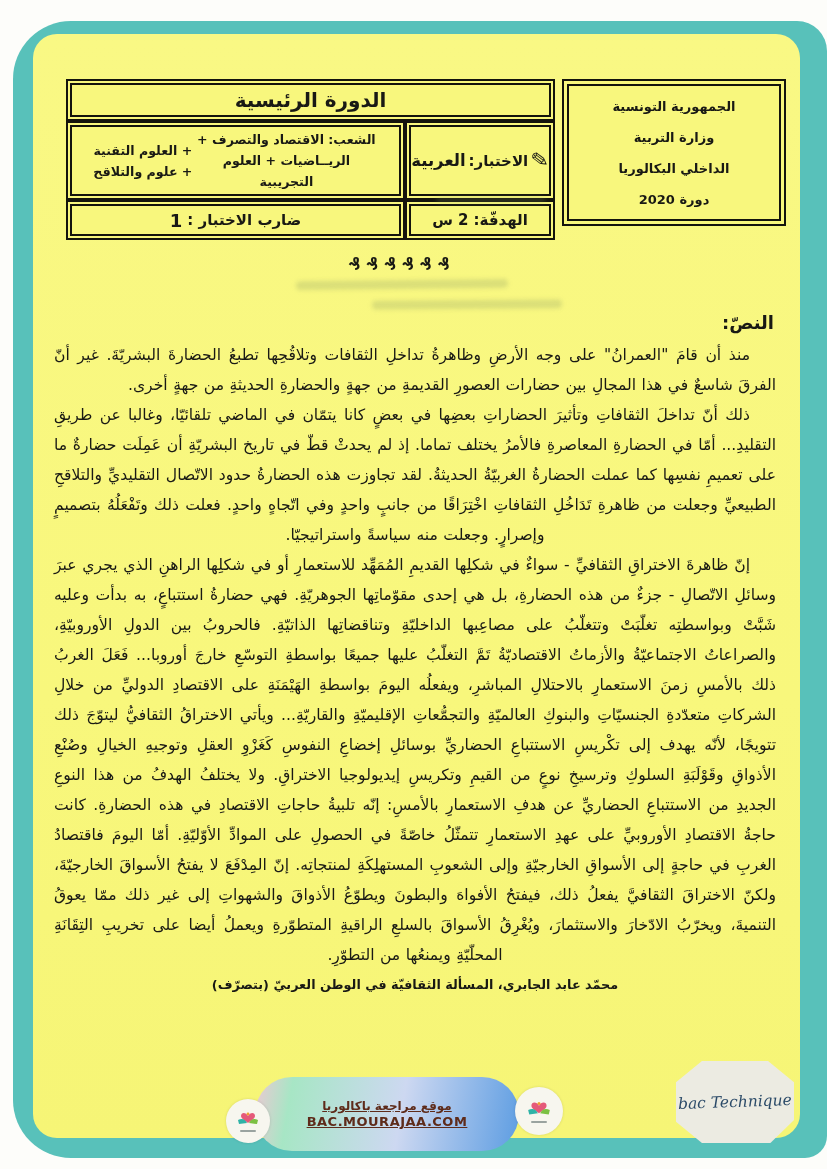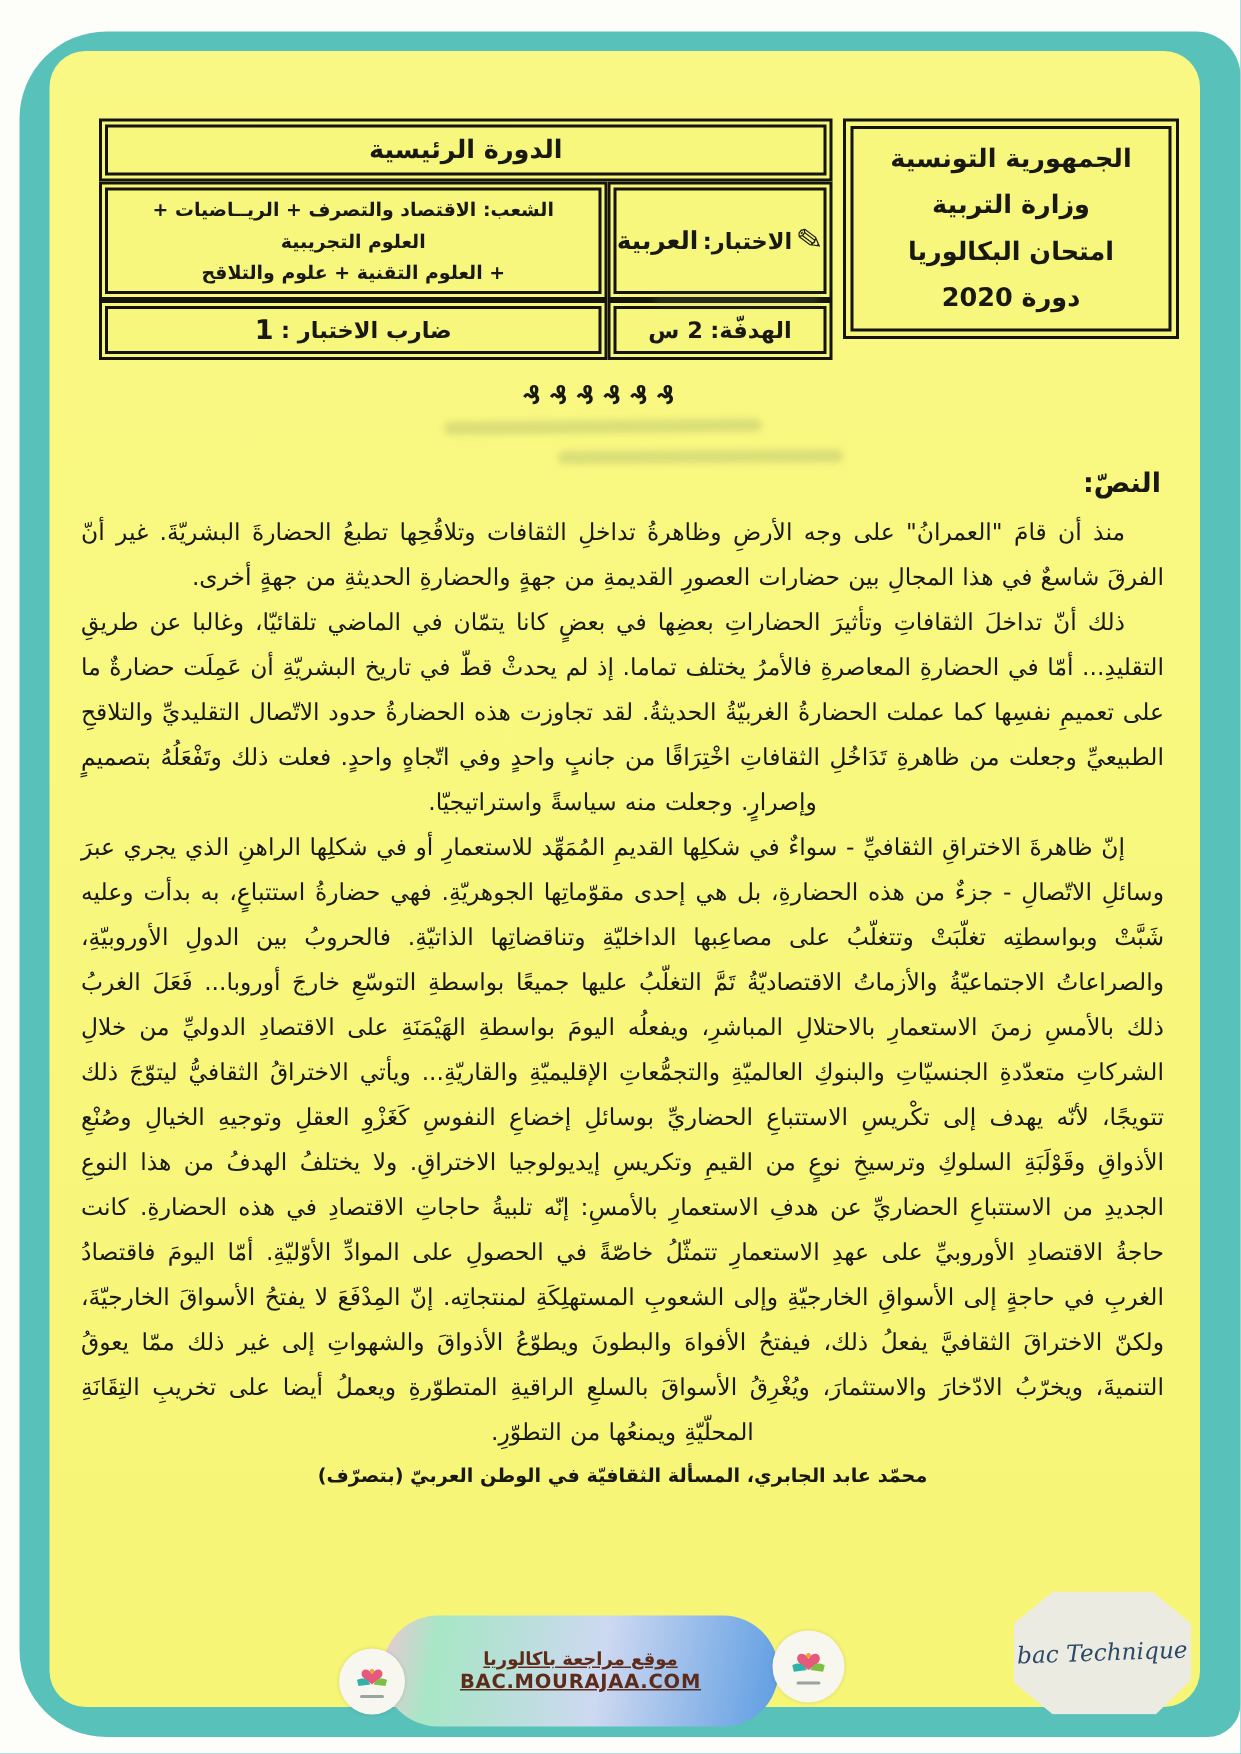--- a/index.html
+++ b/index.html
@@ -18,36 +18,36 @@
   .paper{
     position:absolute;left:33px;top:34px;width:767px;height:1104px;
     background:linear-gradient(180deg,#f9f884 0%,#f8f77c 60%,#f6f576 100%);
     border-radius:24px;
   }
   
   .ministry-box{
     position:absolute;left:562px;top:79px;width:224px;height:147px;
     border:7px double #14140d;box-sizing:border-box;
     display:flex;flex-direction:column;justify-content:center;
-    text-align:center;font-weight:bold;font-size:17px;line-height:31px;
+    text-align:center;font-weight:bold;font-size:13px;line-height:31px;
     direction:rtl;background:#f8f77d;
   }
   .exam-table{
     position:absolute;left:66px;top:79px;width:489px;height:147px;
     display:grid;direction:rtl;
     grid-template-columns:150px 1fr;
     grid-template-rows:42px 1fr 40px;
   }
   .cell{
     border:6px double #14140d;box-sizing:border-box;
     display:flex;align-items:center;justify-content:center;
     text-align:center;font-weight:bold;background:#f8f77d;
   }
-  .title-cell{grid-column:1 / span 2;font-size:17px;letter-spacing:0;}
-  .sections-cell{flex-direction:column;font-size:12.6px;line-height:21px;padding:2px 20px;}
+  .title-cell{grid-column:1 / span 2;font-size:20px;letter-spacing:0;}
+  .sections-cell{font-size:12.6px;line-height:21px;padding:2px 20px;}
   .subject-cell{font-size:15px;gap:3px;}
   .subject-cell .value{font-size:16.5px;}
   .duration-cell{font-size:15px;gap:5px;}
   .coeff-cell{font-size:15px;gap:5px;}
   .coeff-cell .value{font-size:18px;}
   .pen-icon{font-size:21px;transform:rotate(-8deg);line-height:1;}
   
   .ornament{
     position:absolute;left:322px;top:254px;width:160px;
     text-align:center;font-size:17px;font-weight:bold;letter-spacing:6px;
@@ -100,21 +100,21 @@
 </style>
 </head>
 <body>
 
 <div class="teal-frame"></div>
 <div class="paper"></div>
 
 <div class="ministry-box">
   <div>الجمهورية التونسية</div>
   <div>وزارة التربية</div>
-  <div>امتحان البكالوريا</div>
+  <div>الداخلي البكالوريا</div>
   <div>دورة 2020</div>
 </div>
 
 <div class="exam-table">
   <div class="cell title-cell">الدورة الرئيسية</div>
   <div class="cell subject-cell">
     <span class="pen-icon">✎</span>
     <span>الاختبار:</span>
     <span class="value">العربية</span>
   </div>

